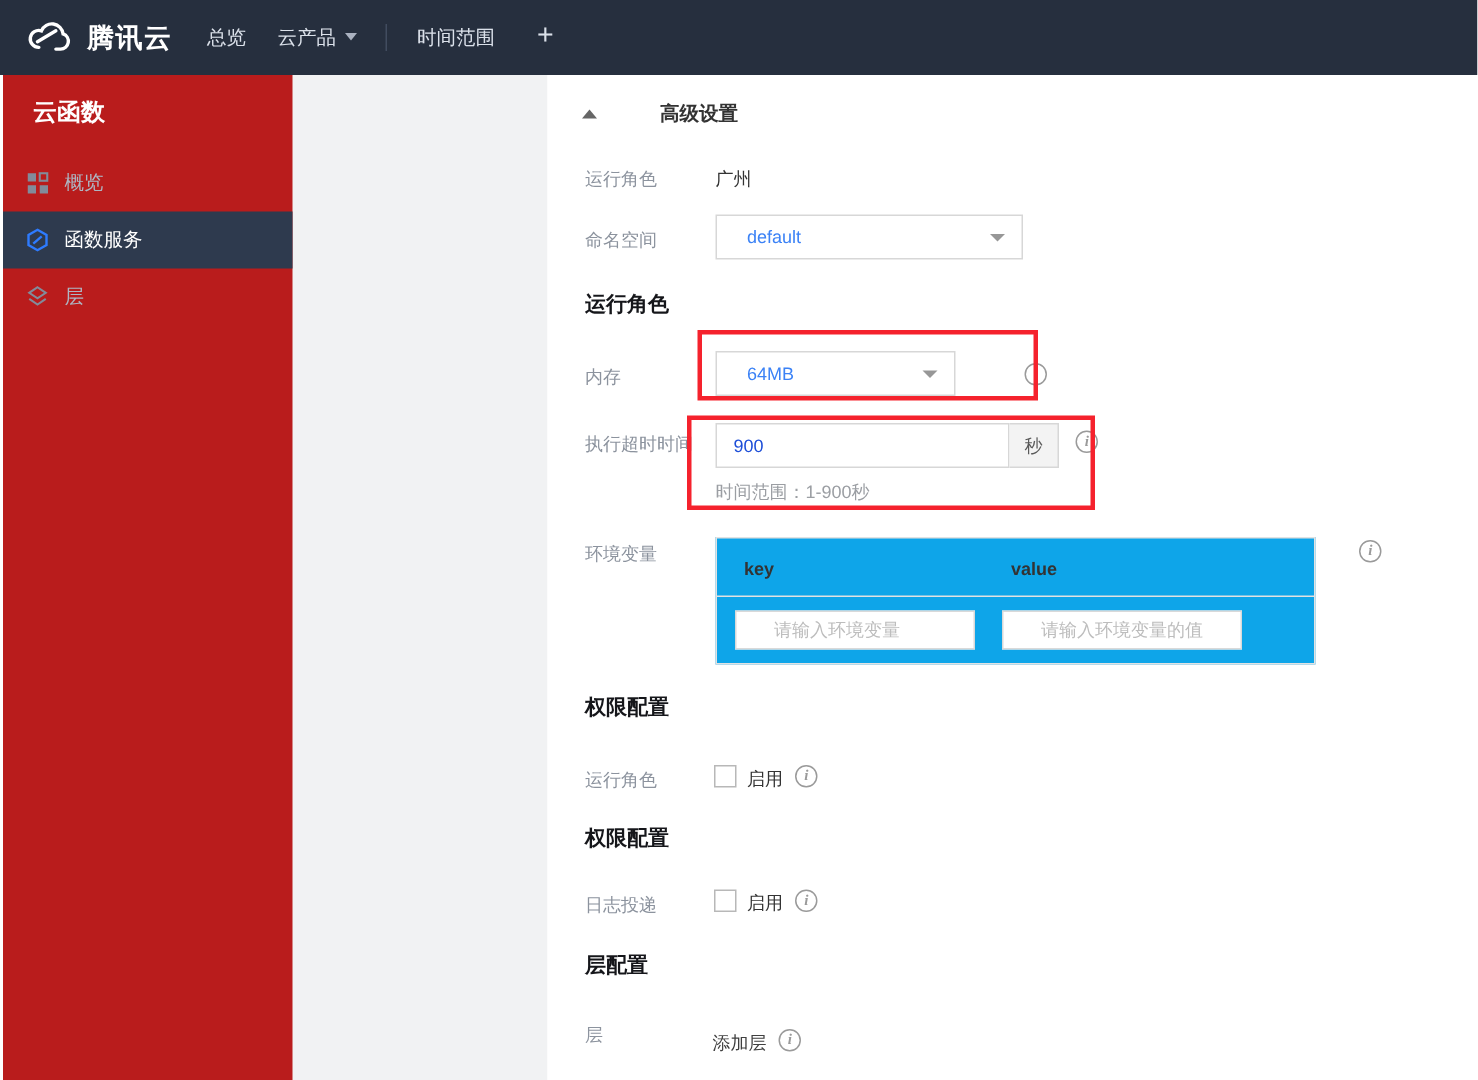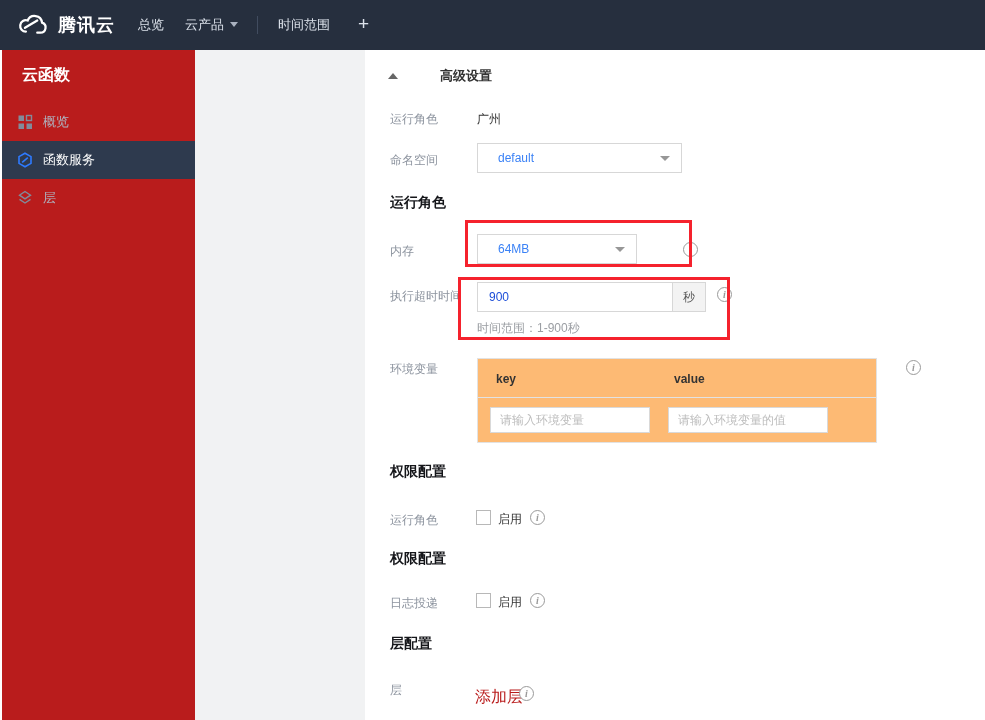--- a/index.html
+++ b/index.html
@@ -53,31 +53,31 @@
     font-family:inherit; outline:none; }
   .unit-addon { width:33px; height:30px; background:#f3f3f3; border:1px solid #d7d7d7; border-left:none;
     text-align:center; line-height:28px; font-size:12px; color:#5a5a5a; }
 
   .hint { position:absolute; font-size:12px; color:#9b9ea3; }
 
   .info-icon { position:absolute; width:15px; height:15px; border:1px solid #9a9a9a; border-radius:50%;
     color:#9a9a9a; font-size:10px; line-height:13px; text-align:center;
     font-family:"Liberation Serif",serif; font-style:italic; font-weight:bold; cursor:pointer; background:#fff; }
 
-  .envtable { position:absolute; left:112px; top:308px; width:400px; height:85px; border:1px solid #e2e2e2; background:#fdba74; }
+  .envtable { position:absolute; left:112px; top:308px; width:400px; height:85px; border:1px solid #e2e2e2; background:#0ea5e9; }
   .env-thead { position:relative; height:39px; border-bottom:1px solid #e2e2e2; }
   .env-th { position:absolute; top:13px; font-size:12px; font-weight:bold; color:#333; }
   .env-trow { position:relative; height:44px; }
-  .mini-input { position:absolute; top:9px; width:160px; height:26px; border:1px solid #d9d9d9; padding:0 9px;
+  .mini-input { position:absolute; top:9px; width:160px; height:26px; border:1px solid #d9d9d9; padding:0 25px;
     font-size:12px; color:#333; font-family:inherit; outline:none; }
   input::placeholder { color:#bdbdbd; opacity:1; }
 
   .checkbox { position:absolute; width:15px; height:15px; background:#fff; border:1px solid #b8b8b8; cursor:pointer; }
   .cb-label { position:absolute; font-size:12px; color:#333; }
-  .blue-link { position:absolute; font-size:16px; color:#b91c1c; cursor:pointer; }
+  .blue-link { position:absolute; font-size:12px; color:#404040; cursor:pointer; }
 </style>
 </head>
 <body>
 
 <div class="topnav">
   <div class="logo">
     <svg width="34" height="25" viewBox="0 0 36 26">
       <path d="M10.5 20.5 a6 6 0 1 1 1.8-11.7 A8 8 0 0 1 27.6 11 a5.5 5.5 0 0 1 -1.8 10.7 l-3.3 0" fill="none" stroke="#ffffff" stroke-width="2.4" stroke-linecap="round"></path>
       <path d="M9.5 16.5 L22.5 8.8" stroke="#ffffff" stroke-width="2.4" stroke-linecap="round"></path>
     </svg>

